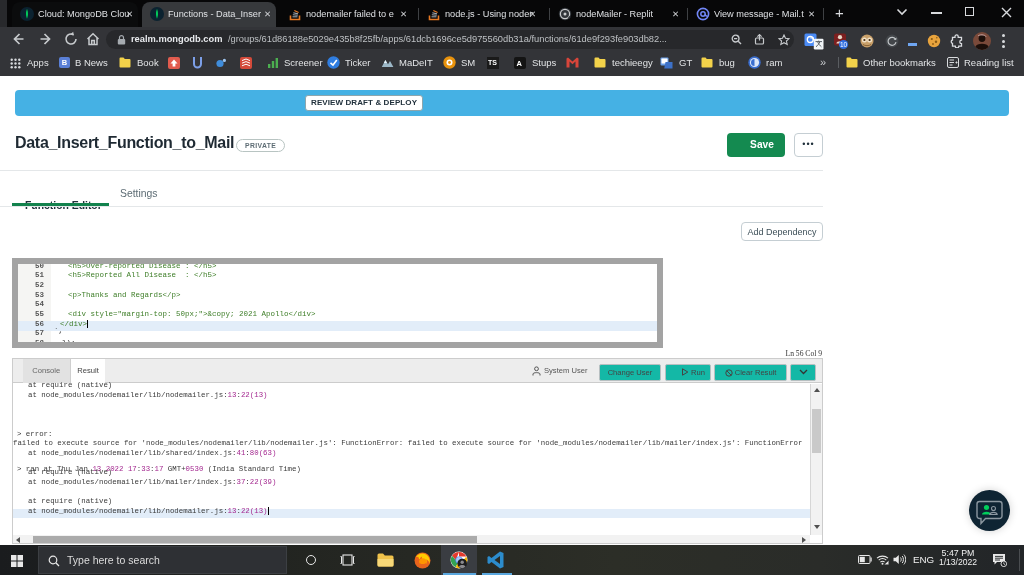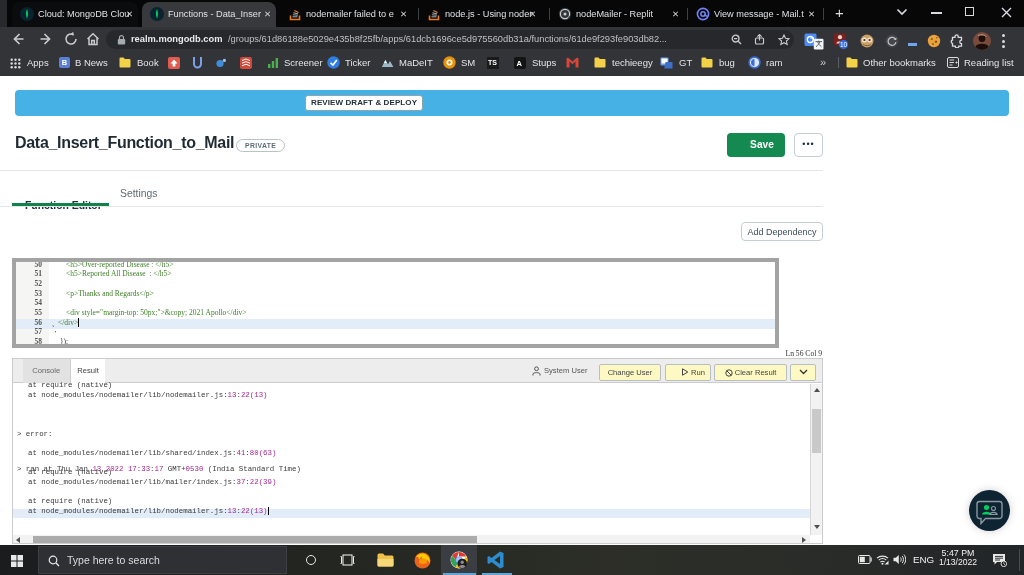--- a/index.html
+++ b/index.html
@@ -321,33 +321,33 @@
   <div class="abs" style="left:727px; top:57px; width:58px; height:24px; background:#148a50; border-radius:4px; color:#fff; font-size:10.2px; font-weight:bold; text-align:center; line-height:24px;padding-left:12px;">Save Draft</div>
   <div class="grbtn" style="left:794px; top:57px; width:29px; height:24px; font-size:9px; line-height:21px; letter-spacing:1px; color:#21313c;">•••</div>
   <div class="hr" style="top:93.5px;"></div>
   <div class="abs" style="left:25px; top:112px; font-size:10.4px; font-weight:bold; color:#21313c;margin-top:12px;">Function Editor</div>
   <div class="abs" style="left:120px; top:112px; font-size:10.4px; color:#5d6c74;">Settings</div>
   <div class="hr" style="top:129.5px;"></div>
   <div class="abs" style="left:12px; top:126.5px; width:97px; height:3px; background:#12824d;"></div>
   <div class="grbtn" style="left:741px; top:145.5px; width:82px; height:19px; font-size:9px; line-height:18px;">Add Dependency</div>
 </div>
 <style>
-  #editor { position:absolute; left:12px; top:257.5px; width:767px; height:90px; border:4px solid #a3a3a3;
-    background:#fff; overflow:hidden; font-size:7.5px; font-family:Liberation Serif, serif; }
+  #editor { position:absolute; left:12px; top:257.5px; width:651px; height:90px; border:6px solid #a3a3a3;
+    background:#fff; overflow:hidden; font-size:7.5px; font-family:Liberation Mono, monospace; }
   .gut { position:absolute; left:0; width:26px; text-align:right; color:#555; font-weight:bold; }
   .cl { position:absolute; white-space:pre; color:#3e7e28; }
   .cbk { color:#333; }
   #editor .row56 { position:absolute; left:0; top:57.6px; width:797px; height:9.6px; background:#e2edf9; }
   .sbv { position:absolute; background:#f2f2f2; border-left:1px solid #d6d6d6; width:12px; }
   .sbh { position:absolute; background:#f2f2f2; height:10px; }
   .arr { position:absolute; width:0; height:0; }
   #console { position:absolute; left:12px; top:358px; width:811px; height:185.5px; border:1px solid #ccc; background:#fff; overflow:hidden; }
   #ctoolbar { position:absolute; left:0; top:0; width:809px; height:23.5px; background:#ededed; border-bottom:1px solid #ccc; }
   .ctab { position:absolute; top:0; height:23.5px; font-size:7.6px; color:#666; text-align:center; line-height:23px; }
-  .cbtn { position:absolute; top:5px; height:17px; background:#fef9c3; border:1px solid #b7bfc1; border-radius:2px;
+  .cbtn { position:absolute; top:5px; height:17px; background:#14b8a6; border:1px solid #b7bfc1; border-radius:2px;
      font-size:7.6px; color:#444; line-height:15px; text-align:center; }
   .con { position:absolute; font-family:"Liberation Mono", monospace; font-size:7.4px; white-space:pre; color:#3a3a3a; }
   .mg { color:#a3278f; }
 </style>
 <div id="editor">
   <div class="abs" style="left:0; top:0; width:33px; height:88px; background:#f5f5f3;"></div>
   <div class="row56"></div>
   <div class="gut" style="top:-1.7px;">50</div>
       <div class="cl" style="left:50px; top:-1.7px;">&lt;h5&gt;Over-reported Disease : &lt;/h5&gt;</div>
   <div class="gut" style="top:7.9px;">51</div>
@@ -396,20 +396,21 @@
           </svg> Clear Result</div>
     <div class="cbtn" style="left:777px; width:26px;"><svg style="vertical-align:0px;" width="9" height="6" viewBox="0 0 9 6">
             <path d="M1 1 L4.5 4.5 L8 1" fill="none" stroke="#333" stroke-width="1.3"></path>
           </svg></div>
   </div>
   <div class="abs" style="left:0px; top:149.5px; width:797px; height:9.8px; background:#e2edf9;"></div>
   <div class="con" style="left:15px; top:22.4px;">at require (native)</div>
   <div class="con" style="left:15px; top:32.1px;">at node_modules/nodemailer/lib/nodemailer.js:<span class="mg">13</span>:<span class="mg">22</span><span class="mg">(13)</span></div>
   <div class="con" style="left:4px; top:61px;margin-top:45px;">&gt; ran at Thu Jan <span class="mg">13 2022 17</span>:<span class="mg">33</span>:<span class="mg">17</span> GMT+<span class="mg">0530</span> (India Standard Time)</div>
   <div class="con" style="left:4px; top:70.7px;">&gt; error:</div>
+  <div class="con" style="left:0px; top:80.4px;">failed to execute source for 'node_modules/nodemailer/lib/nodemailer.js': FunctionError: failed to execute source for 'node_modules/nodemailer/lib/mailer/index.js': FunctionError</div>
   <div class="con" style="left:15px; top:90px;">at node_modules/nodemailer/lib/shared/index.js:<span class="mg">41</span>:<span class="mg">80</span><span class="mg">(63)</span></div>
   <div class="con" style="left:15px; top:109.3px;">at require (native)</div>
   <div class="con" style="left:15px; top:119px;">at node_modules/nodemailer/lib/mailer/index.js:<span class="mg">37</span>:<span class="mg">22</span><span class="mg">(39)</span></div>
   <div class="con" style="left:15px; top:138.3px;">at require (native)</div>
   <div class="con" style="left:15px; top:147.9px;">at node_modules/nodemailer/lib/nodemailer.js:<span class="mg">13</span>:<span class="mg">22</span><span class="mg">(13)</span><span style="border-right:1px solid #000;">​</span></div>
 
   <div class="sbv" style="left:797px; top:24.5px; height:151px;"></div>
   <div class="arr" style="left:800.5px; top:29px; border-left:3.5px solid transparent; border-right:3.5px solid transparent; border-bottom:4.5px solid #505050;"></div>
   <div class="abs" style="left:798.5px; top:50px; width:9px; height:44px; background:#c9c9c9;"></div>
   <div class="arr" style="left:800.5px; top:166px; border-left:3.5px solid transparent; border-right:3.5px solid transparent; border-top:4.5px solid #505050;"></div>

